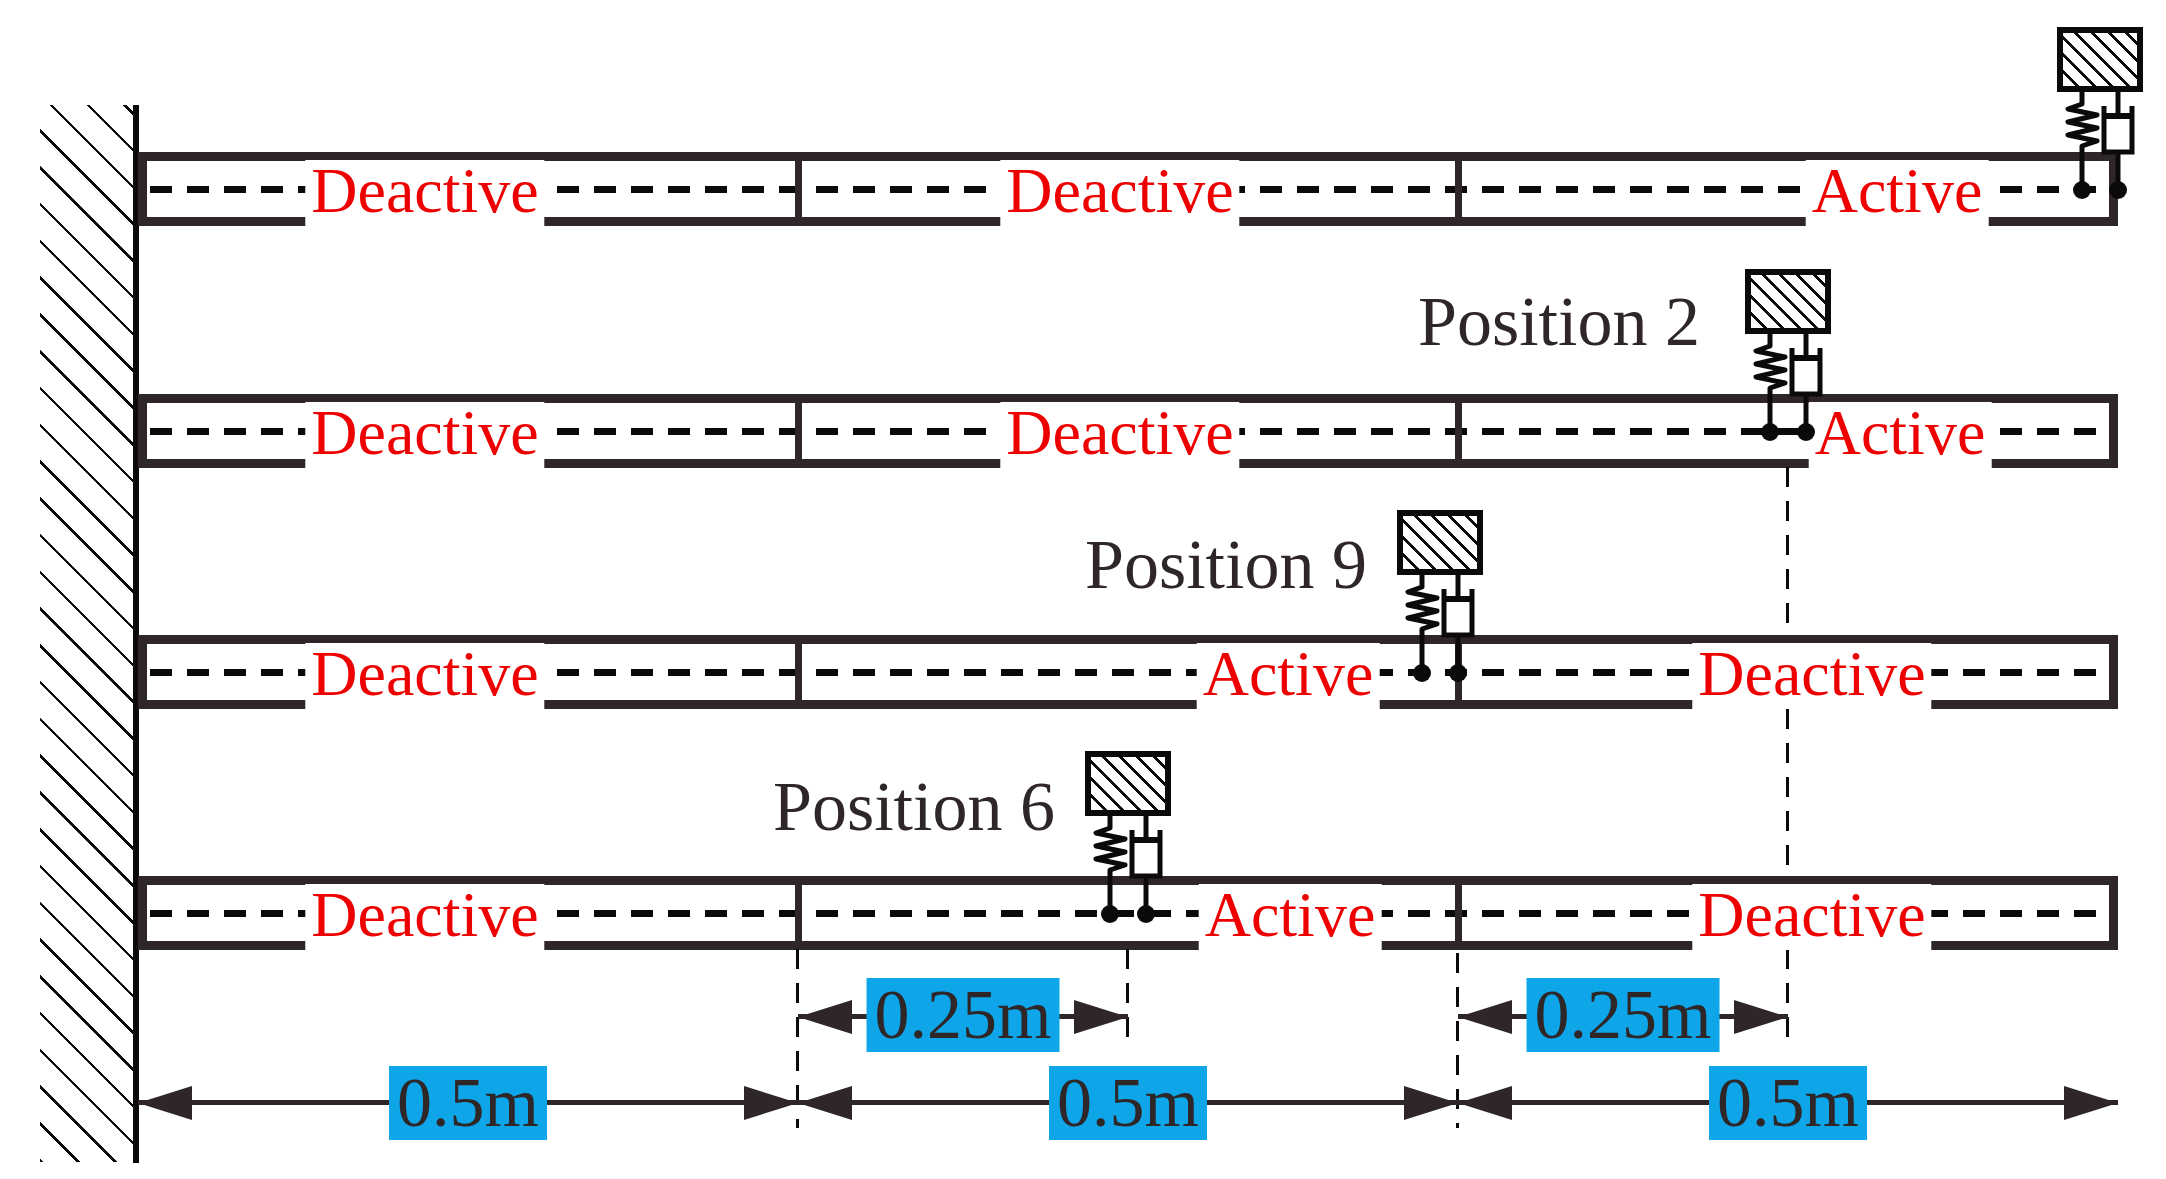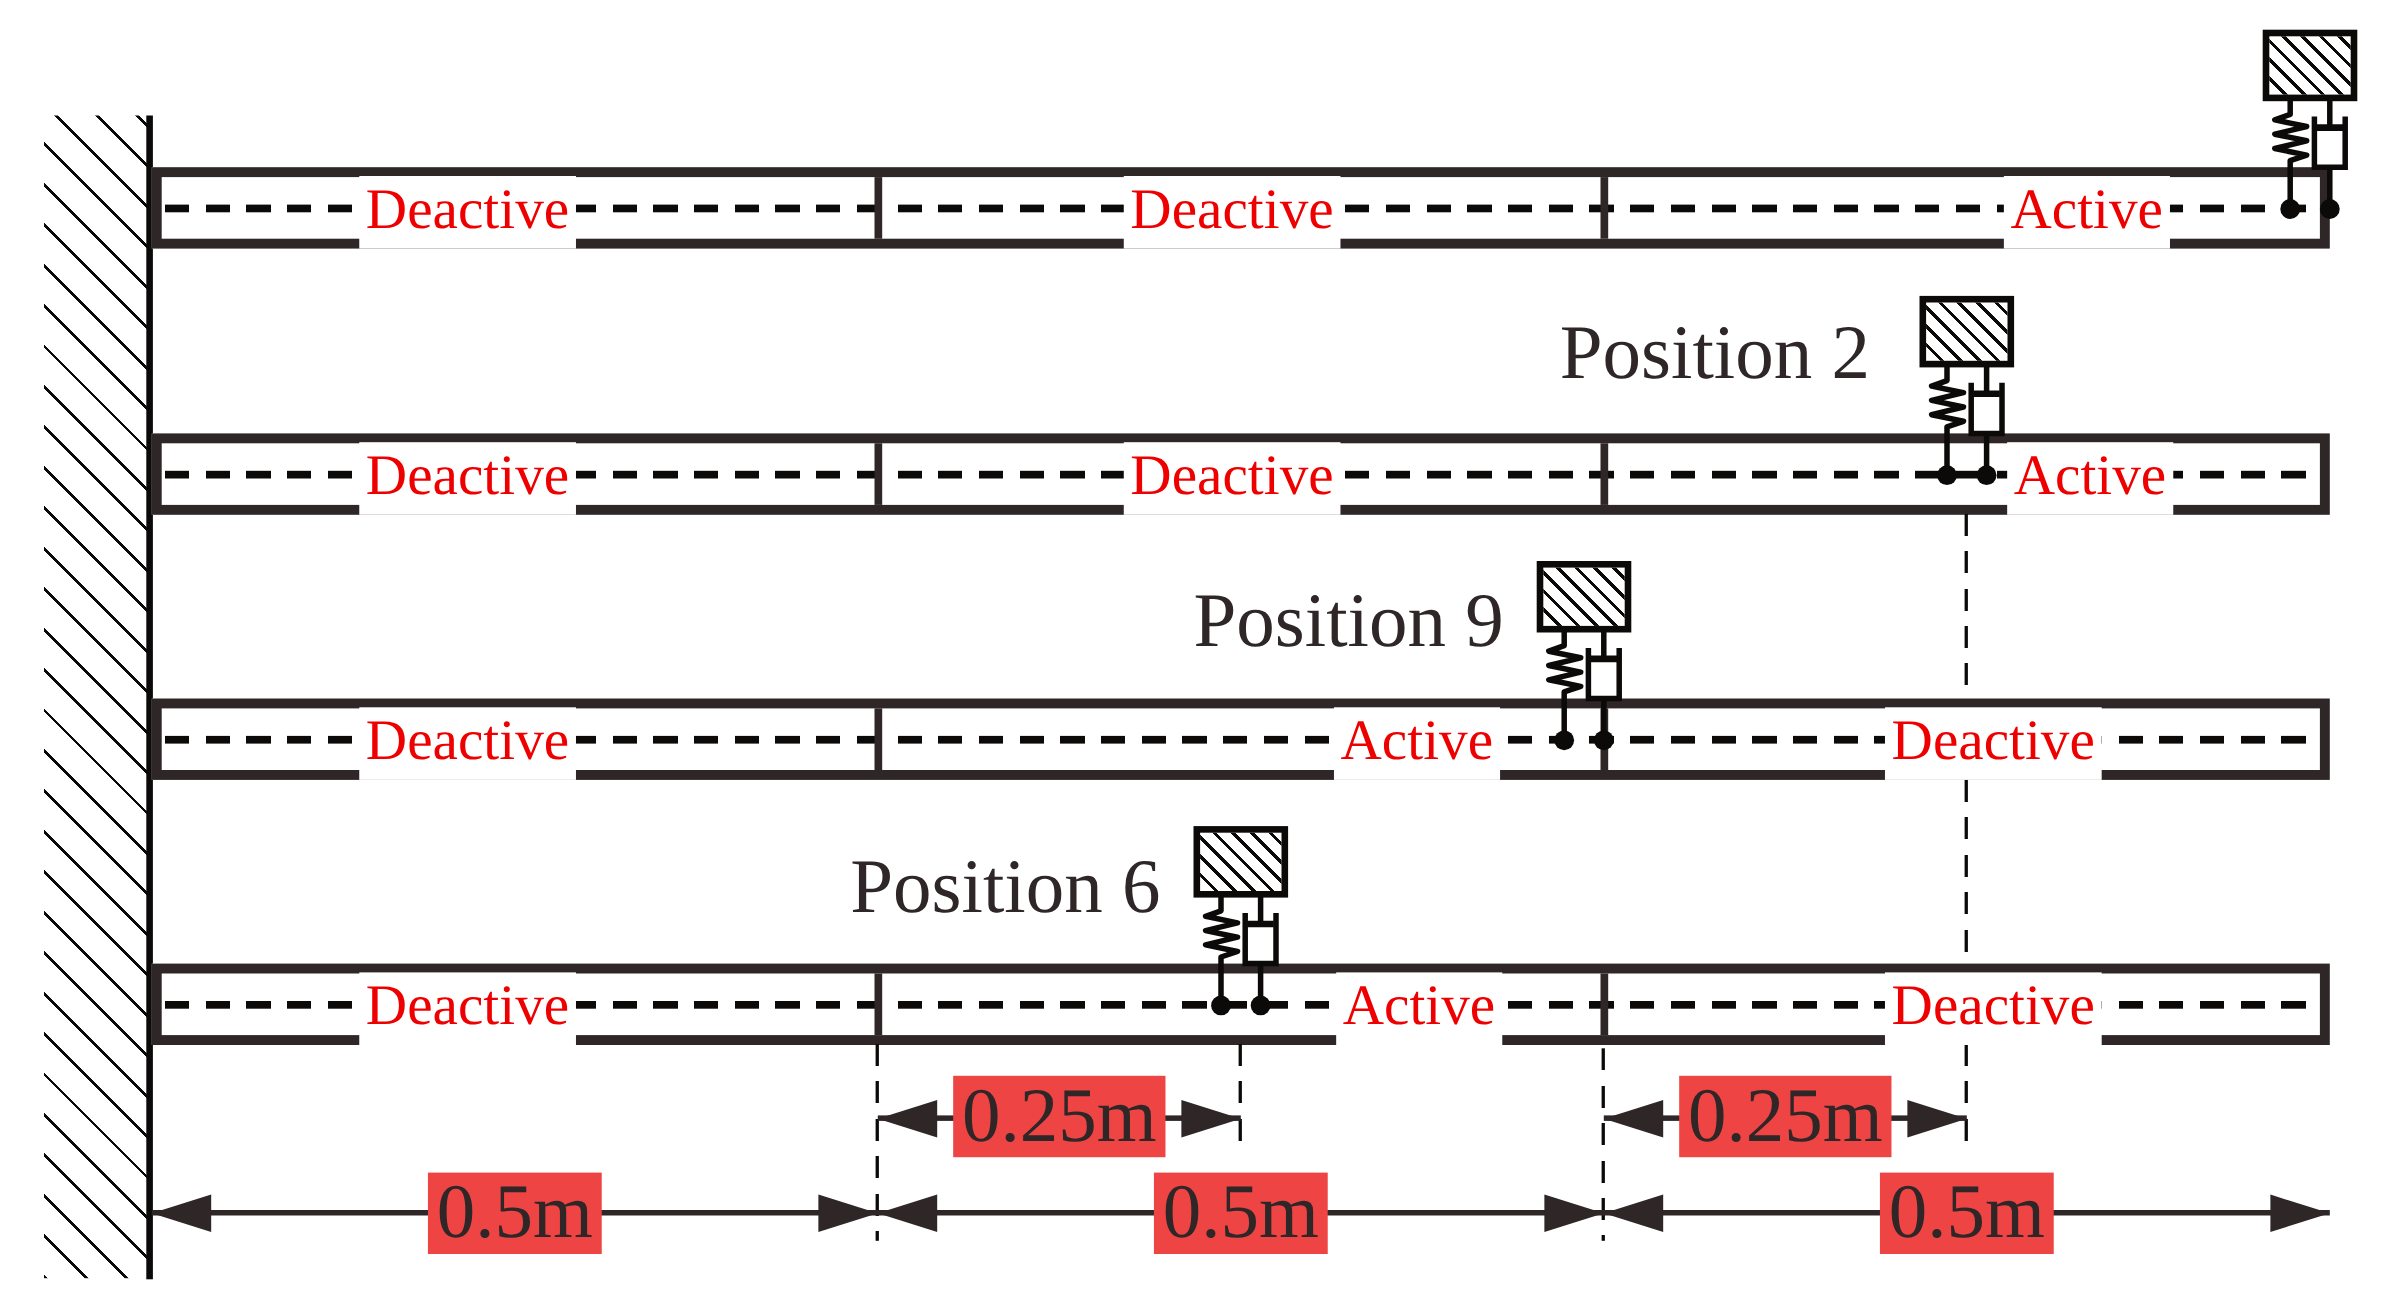--- a/index.html
+++ b/index.html
@@ -23,21 +23,21 @@
   .beam{
     left:138px;width:1980px;height:74px;box-sizing:border-box;
     border:9px solid var(--dark);background:#fff;
   }
   .centerline{
     left:150px;width:1960px;height:7px;
     background:repeating-linear-gradient(90deg,var(--ink) 0 22px,transparent 22px 37px);
   }
   .divider{width:7px;height:56px;background:var(--dark);}
   .state-label{
-    height:66px;line-height:62px;font-size:52px;color:var(--red);
+    height:66px;line-height:62px;font-size:64px;color:var(--red);
     background:#fff;padding:0 6px;transform:translateX(-50%);white-space:nowrap;
     z-index:4;
   }
   .pos-label{
     width:420px;text-align:right;font-size:70px;line-height:82px;color:var(--dark);
     white-space:nowrap;z-index:3;
   }
   
   .mass{
     width:86px;height:65px;box-sizing:border-box;border:6px solid var(--ink);
@@ -49,21 +49,21 @@
   .vdash{
     width:3px;
     background:repeating-linear-gradient(180deg,var(--ink) 0 20px,transparent 20px 34px);
     z-index:1;
   }
   
   .dim-line{height:5px;background:var(--dark);z-index:2;}
   .arrow-left{width:0;height:0;border-top:17px solid transparent;border-bottom:17px solid transparent;border-right:54px solid var(--dark);z-index:3;}
   .arrow-right{width:0;height:0;border-top:17px solid transparent;border-bottom:17px solid transparent;border-left:54px solid var(--dark);z-index:3;}
   .dim-label{
-    height:74px;line-height:74px;font-size:70px;color:var(--dark);background:#ef4444;
+    height:74px;line-height:74px;font-size:70px;color:var(--dark);background:#0ea5e9;
     padding:0 8px;transform:translateX(-50%);white-space:nowrap;z-index:4;
   }
   svg .stroke{stroke:var(--ink);fill:none;}
 </style>
 </head>
 <body>
 
 <div id="figure">
 
   <div class="abs wall-hatch"></div>

